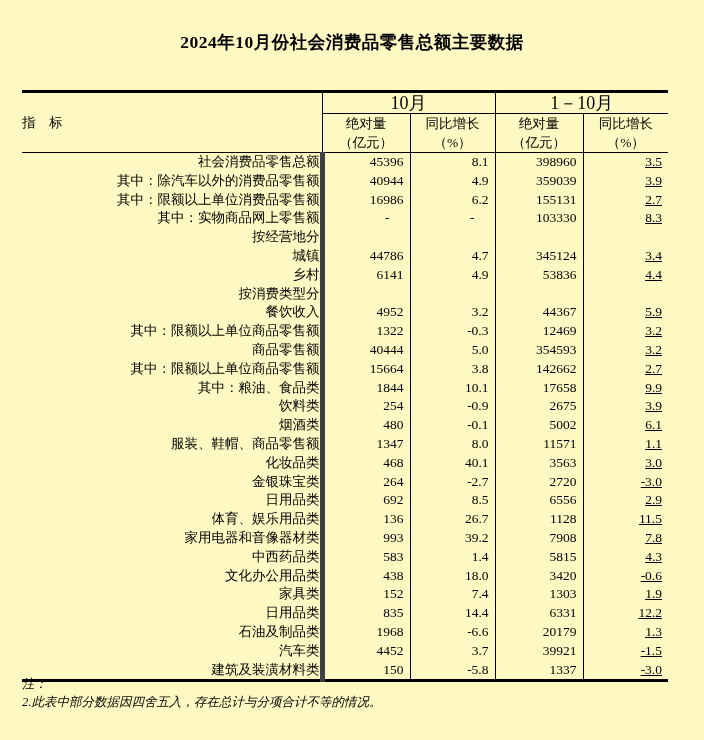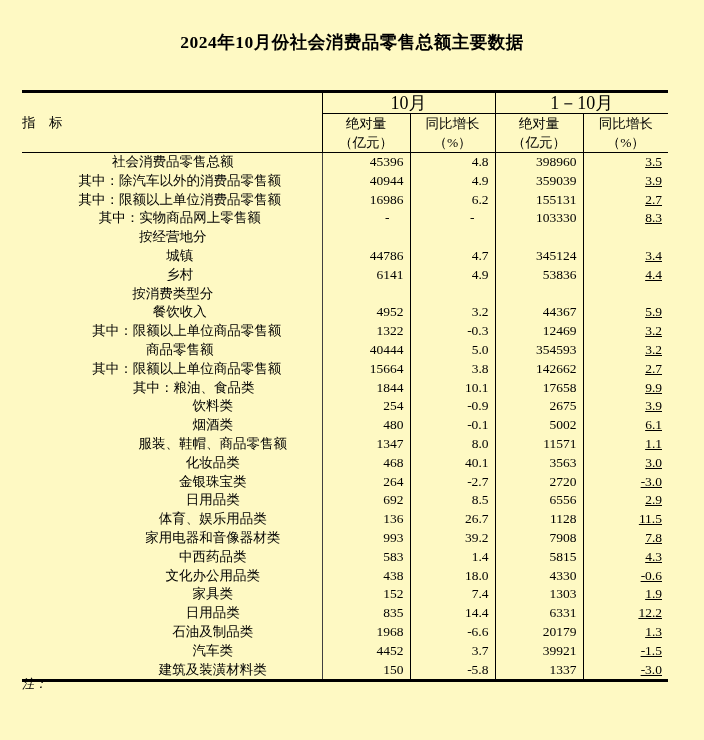--- a/index.html
+++ b/index.html
@@ -29,21 +29,21 @@
     height:20px;border-bottom:1px solid #000;text-align:center;
     line-height:20px;font-size:18px;
   }
   th.group.gr1{border-right:1px solid #000;}
   th.sub{
     height:34px;border-bottom:1px solid #000;text-align:center;
     white-space:pre-line;line-height:19px;font-size:13.5px;margin-top:40px;
   }
   th.sub.br{border-right:1px solid #000;}
   td{height:18.8px;line-height:18.8px;}
-  td.c-ind{border-right:1px solid #404040;text-align:center;white-space:nowrap;overflow:hidden;}
+  td.c-ind{border-right:5px solid #404040;text-align:right;white-space:nowrap;overflow:hidden;}
   td.c-val{text-align:right;padding-right:6px;border-right:1px solid #000;}
   td.c-val.last{border-right:none;text-decoration:underline;}
   td.c-val.dash{padding-right:20px;}
   td.indent-0{padding-left:2px;}
   td.indent-1{padding-left:16px;}
   td.indent-2{padding-left:30px;}
   td.indent-3{padding-left:44px;}
   td.indent-4{padding-left:82px;}
   .notes{
     position:absolute;top:676px;left:22px;width:660px;
@@ -80,21 +80,21 @@
         <th class="sub br">绝对量
 （亿元）</th>
         <th class="sub">同比增长
 （%）</th>
       </tr>
     </thead>
     <tbody>
         <tr>
           <td class="c-ind indent-0">社会消费品零售总额</td>
           <td class="c-val">45396</td>
-          <td class="c-val">4.8</td>
+          <td class="c-val">8.1</td>
           <td class="c-val">398960</td>
           <td class="c-val last">3.5</td>
         </tr>
         <tr>
           <td class="c-ind indent-1">其中：除汽车以外的消费品零售额</td>
           <td class="c-val">40944</td>
           <td class="c-val">4.9</td>
           <td class="c-val">359039</td>
           <td class="c-val last">3.9</td>
         </tr>
@@ -235,21 +235,21 @@
           <td class="c-ind indent-4">中西药品类</td>
           <td class="c-val">583</td>
           <td class="c-val">1.4</td>
           <td class="c-val">5815</td>
           <td class="c-val last">4.3</td>
         </tr>
         <tr>
           <td class="c-ind indent-4">文化办公用品类</td>
           <td class="c-val">438</td>
           <td class="c-val">18.0</td>
-          <td class="c-val">4330</td>
+          <td class="c-val">3420</td>
           <td class="c-val last">-0.6</td>
         </tr>
         <tr>
           <td class="c-ind indent-4">家具类</td>
           <td class="c-val">152</td>
           <td class="c-val">7.4</td>
           <td class="c-val">1303</td>
           <td class="c-val last">1.9</td>
         </tr>
         <tr>
@@ -278,15 +278,16 @@
           <td class="c-val">150</td>
           <td class="c-val">-5.8</td>
           <td class="c-val">1337</td>
           <td class="c-val last">-3.0</td>
         </tr>
       </tbody>
   </table>
 
   <div class="notes">
     <div>注：</div>
+    <div>2.此表中部分数据因四舍五入，存在总计与分项合计不等的情况。</div>
   </div>
 
 </div>
 
 </body></html>

